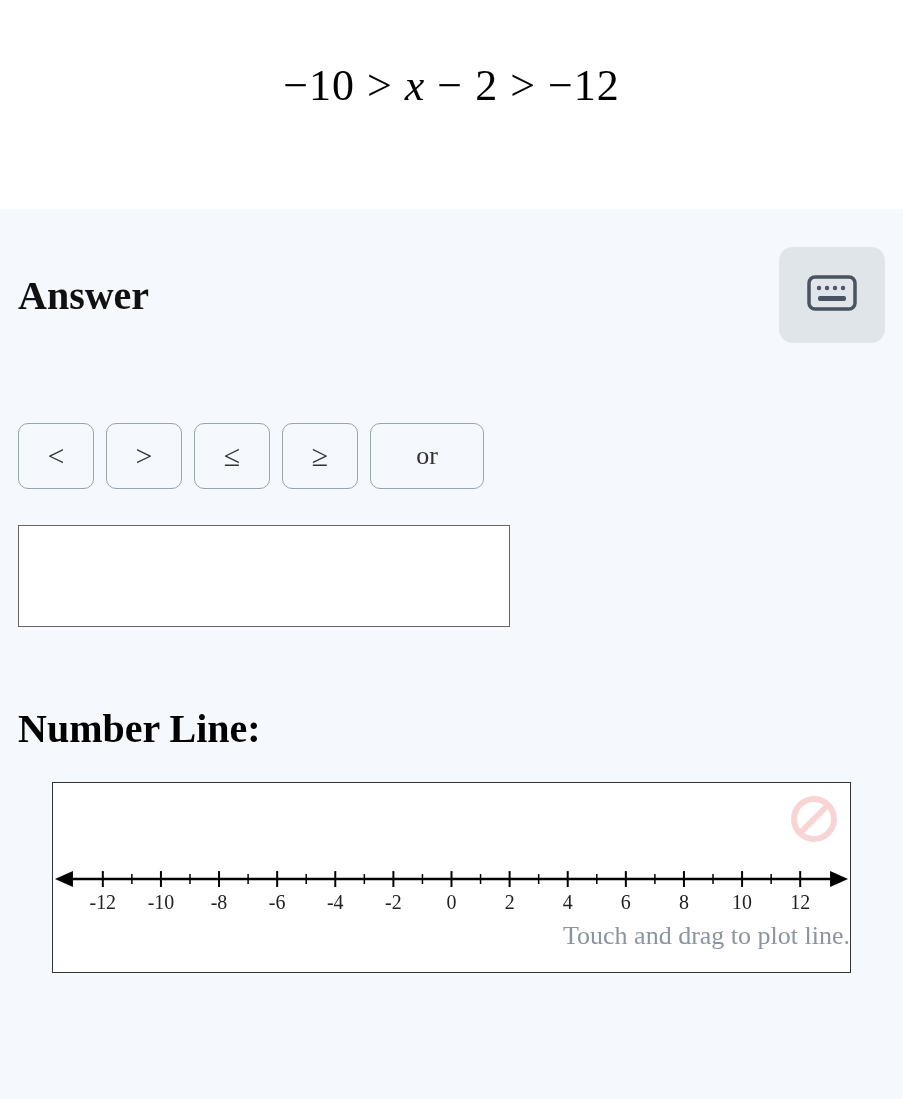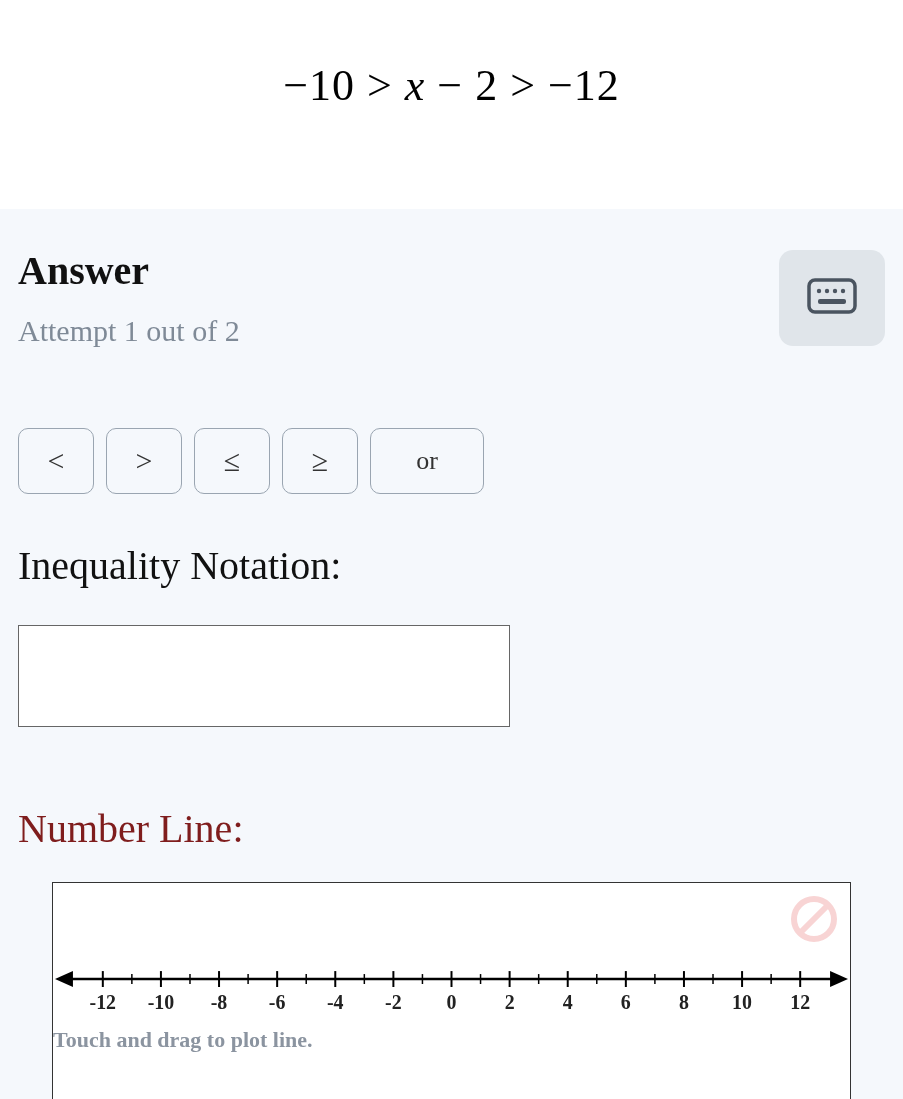--- a/index.html
+++ b/index.html
@@ -84,62 +84,60 @@
   }
   .input-box {
     width: 492px;
     height: 102px;
     border: 1.5px solid #666;
     background: #fff;
     margin-top: 36px;
   }
   .nl-label {
     font-size: 40px;
-    color: #7f1d1d;
+    color: #000000;
     margin-top: 78px;
+    font-weight: bold;
   }
   .number-line-container {
     margin: 30px 34px 0 34px;
     border: 1.5px solid #333;
     background: #fff;
-    height: 233px;
+    height: 191px;
     position: relative;
     padding-top: 78px;
-    font-weight: bold;
   }
   .cancel-icon {
     position: absolute;
     top: 12px;
     right: 12px;
     width: 48px;
     height: 48px;
   }
   .cancel-icon svg { width: 48px; height: 48px; }
   .nl-svg { width: 100%; height: 60px; display: block; }
   .nl-hint {
-    text-align: left;
-    font-size: 22px;
+    text-align: right;
+    font-size: 26px;
     color: #8b94a0;
-    margin-top: 6px;
   }
 </style>
 </head>
 <body>
 
 <div class="problem-area">
   <div class="equation">
     <span>−10 &gt; </span><span class="var">x</span><span> − 2 &gt; −12</span>
   </div>
 </div>
 
 <div class="answer-area">
   <div class="answer-header">
     <div>
       <div class="answer-title">Answer</div>
-      <div class="attempt">Attempt 1 out of 2</div>
     </div>
     <div class="keyboard-btn">
       <span>
         <svg viewBox="0 0 50 36">
           <rect x="2" y="2" width="46" height="32" rx="6" ry="6" fill="none" stroke="#4a5460" stroke-width="3.5"></rect>
           <circle cx="12" cy="13" r="2.2" fill="#4a5460"></circle>
           <circle cx="20" cy="13" r="2.2" fill="#4a5460"></circle>
           <circle cx="28" cy="13" r="2.2" fill="#4a5460"></circle>
           <circle cx="36" cy="13" r="2.2" fill="#4a5460"></circle>
           <rect x="11" y="21" width="28" height="5" rx="2" fill="#4a5460"></rect>
@@ -149,21 +147,20 @@
   </div>
 
   <div class="op-row">
     <div class="op-btn">&lt;</div>
     <div class="op-btn">&gt;</div>
     <div class="op-btn">≤</div>
     <div class="op-btn">≥</div>
     <div class="op-btn or-btn">or</div>
   </div>
 
-  <div class="section-label">Inequality Notation:</div>
   <div class="input-box"></div>
 
   <div class="nl-label">Number Line:</div>
 
   <div class="number-line-container">
     <div class="cancel-icon">
       <span>
         <svg viewBox="0 0 48 48">
           <circle cx="24" cy="24" r="20" fill="none" stroke="#f8d4d4" stroke-width="6"></circle>
           <line x1="11" y1="37" x2="37" y2="11" stroke="#f8d4d4" stroke-width="6"></line>

